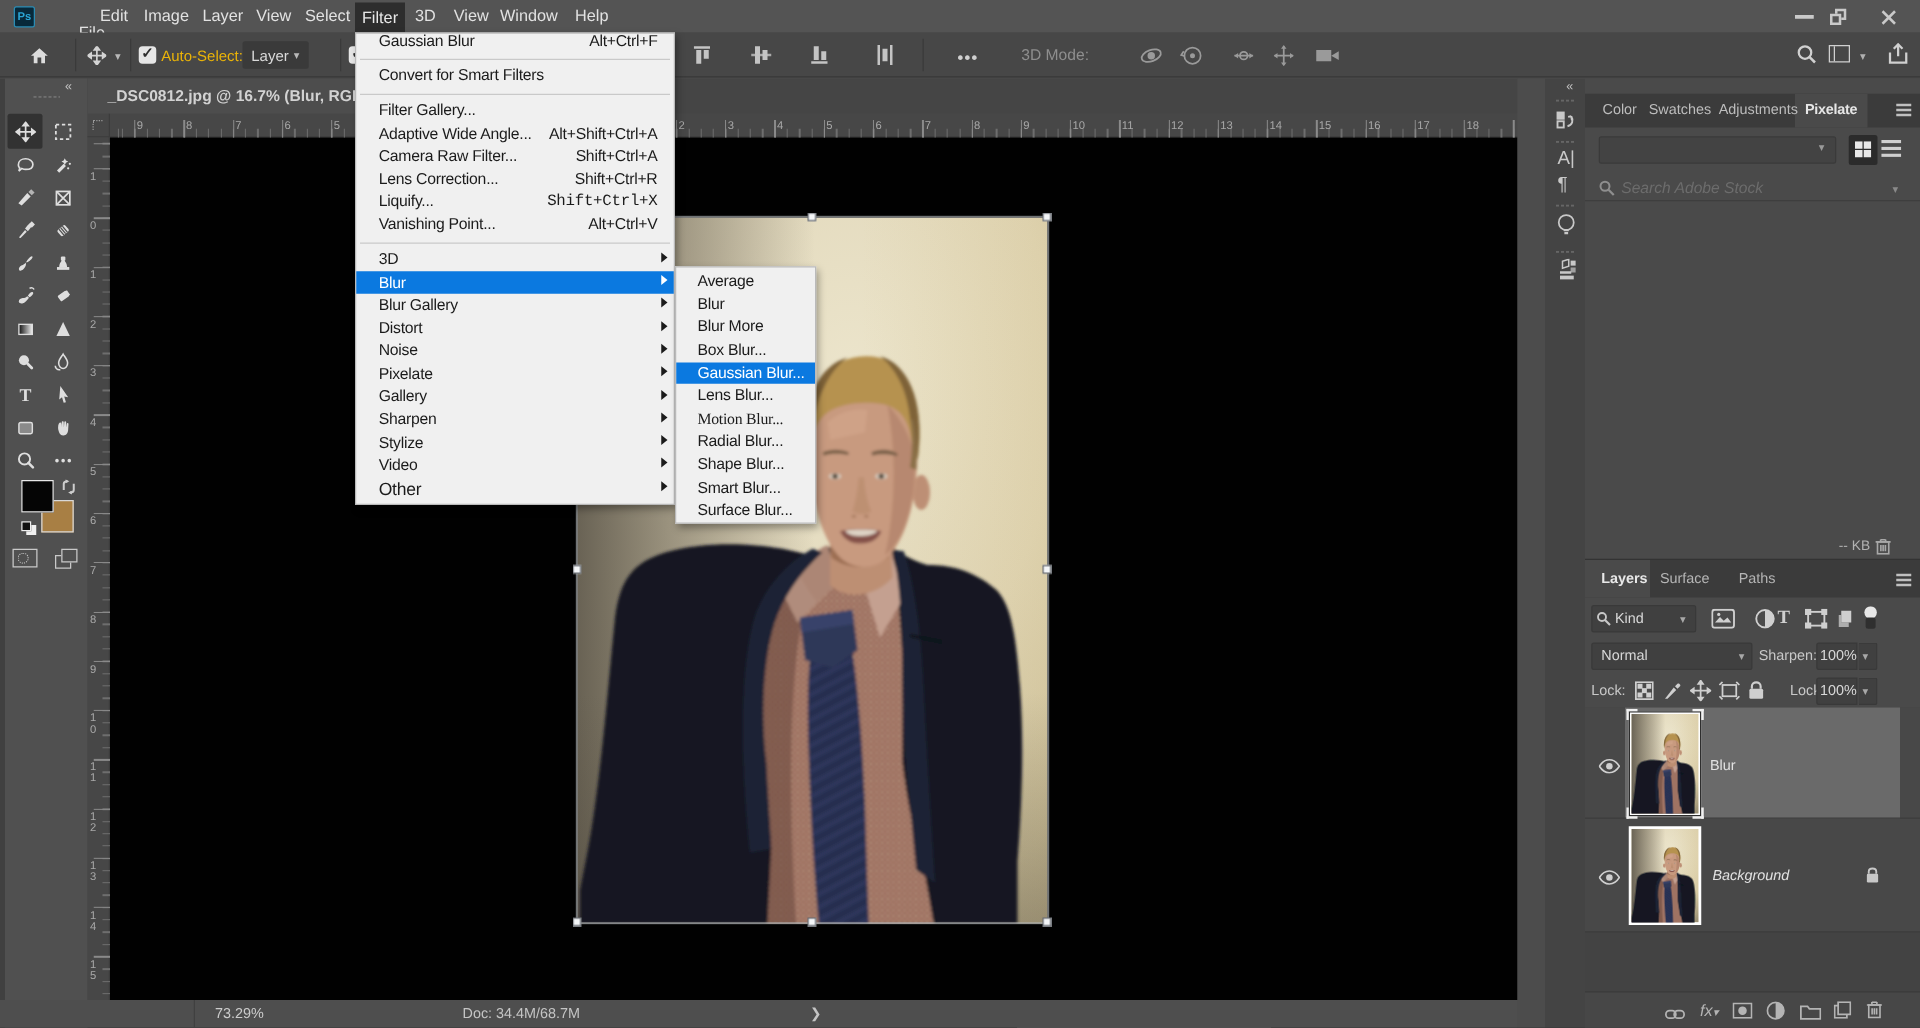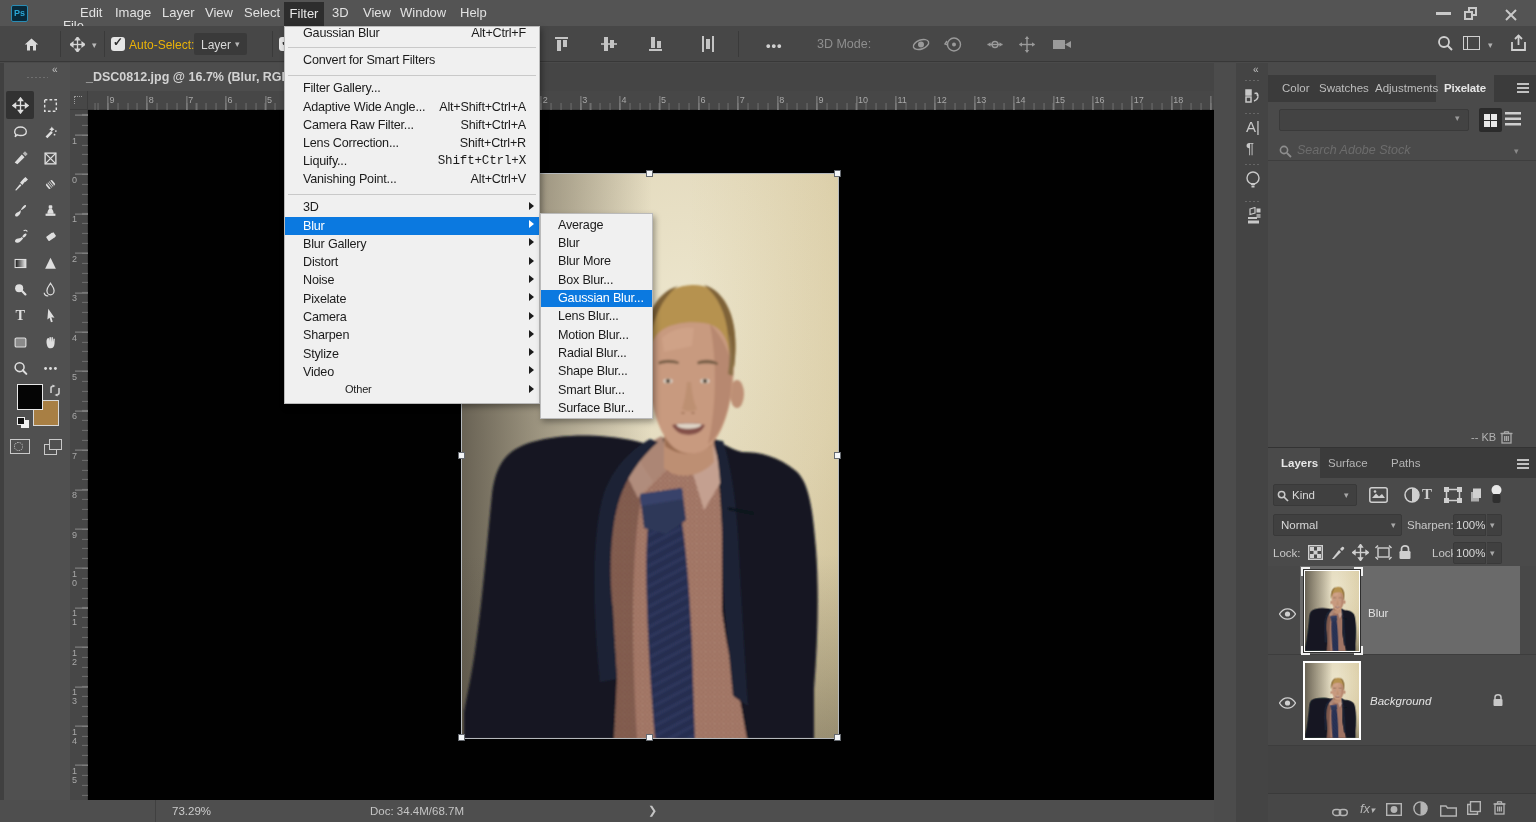--- a/index.html
+++ b/index.html
@@ -729,35 +729,35 @@
 <div class="abs" style="left:303px;top:218.5px;font-size:12.6px;letter-spacing:-0.2px;color:#fff;">Blur</div>
 <div class="abs" style="left:529px;top:220.0px;width:0;height:0;border-left:5px solid #fff;border-top:4px solid transparent;border-bottom:4px solid transparent;"></div>
 <div class="abs" style="left:303px;top:236.8px;font-size:12.6px;letter-spacing:-0.2px;color:#1b1b1b;">Blur Gallery</div>
 <div class="abs" style="left:529px;top:238.3px;width:0;height:0;border-left:5px solid #1b1b1b;border-top:4px solid transparent;border-bottom:4px solid transparent;"></div>
 <div class="abs" style="left:303px;top:255.1px;font-size:12.6px;letter-spacing:-0.2px;color:#1b1b1b;">Distort</div>
 <div class="abs" style="left:529px;top:256.6px;width:0;height:0;border-left:5px solid #1b1b1b;border-top:4px solid transparent;border-bottom:4px solid transparent;"></div>
 <div class="abs" style="left:303px;top:273.4px;font-size:12.6px;letter-spacing:-0.2px;color:#1b1b1b;">Noise</div>
 <div class="abs" style="left:529px;top:274.9px;width:0;height:0;border-left:5px solid #1b1b1b;border-top:4px solid transparent;border-bottom:4px solid transparent;"></div>
 <div class="abs" style="left:303px;top:291.7px;font-size:12.6px;letter-spacing:-0.2px;color:#1b1b1b;">Pixelate</div>
 <div class="abs" style="left:529px;top:293.2px;width:0;height:0;border-left:5px solid #1b1b1b;border-top:4px solid transparent;border-bottom:4px solid transparent;"></div>
-<div class="abs" style="left:303px;top:310.0px;font-size:12.6px;letter-spacing:-0.2px;color:#1b1b1b;">Camera</div>
+<div class="abs" style="left:303px;top:310.0px;font-size:12.6px;letter-spacing:-0.2px;color:#1b1b1b;">Gallery</div>
 <div class="abs" style="left:529px;top:311.5px;width:0;height:0;border-left:5px solid #1b1b1b;border-top:4px solid transparent;border-bottom:4px solid transparent;"></div>
 <div class="abs" style="left:303px;top:328.3px;font-size:12.6px;letter-spacing:-0.2px;color:#1b1b1b;">Sharpen</div>
 <div class="abs" style="left:529px;top:329.8px;width:0;height:0;border-left:5px solid #1b1b1b;border-top:4px solid transparent;border-bottom:4px solid transparent;"></div>
 <div class="abs" style="left:303px;top:346.6px;font-size:12.6px;letter-spacing:-0.2px;color:#1b1b1b;">Stylize</div>
 <div class="abs" style="left:529px;top:348.1px;width:0;height:0;border-left:5px solid #1b1b1b;border-top:4px solid transparent;border-bottom:4px solid transparent;"></div>
 <div class="abs" style="left:303px;top:364.9px;font-size:12.6px;letter-spacing:-0.2px;color:#1b1b1b;">Video</div>
 <div class="abs" style="left:529px;top:366.4px;width:0;height:0;border-left:5px solid #1b1b1b;border-top:4px solid transparent;border-bottom:4px solid transparent;"></div>
-<div class="abs" style="left:303px;top:383.2px;font-size:11px;letter-spacing:-0.2px;color:#1b1b1b;margin-left:42px;">Other</div>
+<div class="abs" style="left:303px;top:383.2px;font-size:14px;letter-spacing:-0.2px;color:#1b1b1b;">Other</div>
 <div class="abs" style="left:529px;top:384.7px;width:0;height:0;border-left:5px solid #1b1b1b;border-top:4px solid transparent;border-bottom:4px solid transparent;"></div>
 <div class="abs" style="left:540px;top:213px;width:113px;height:206px;background:#f0f0f0;border:1px solid #bababa;box-shadow:2px 3px 6px rgba(0,0,0,0.35);"></div>
 <div class="abs" style="left:558px;top:217.5px;font-size:12.6px;letter-spacing:-0.2px;color:#1b1b1b;">Average</div>
 <div class="abs" style="left:558px;top:235.8px;font-size:12.6px;letter-spacing:-0.2px;color:#1b1b1b;">Blur</div>
 <div class="abs" style="left:558px;top:254.2px;font-size:12.6px;letter-spacing:-0.2px;color:#1b1b1b;">Blur More</div>
 <div class="abs" style="left:558px;top:272.6px;font-size:12.6px;letter-spacing:-0.2px;color:#1b1b1b;">Box Blur...</div>
 <div class="abs" style="left:541px;top:289.7px;width:111px;height:17.5px;background:#0b79e0;"></div>
 <div class="abs" style="left:558px;top:290.9px;font-size:12.6px;letter-spacing:-0.2px;color:#fff;">Gaussian Blur...</div>
 <div class="abs" style="left:558px;top:309.2px;font-size:12.6px;letter-spacing:-0.2px;color:#1b1b1b;">Lens Blur...</div>
-<div class="abs" style="left:558px;top:327.6px;font-size:12.6px;letter-spacing:-0.2px;color:#1b1b1b;">Motion Blur...</div>
+<div class="abs" style="left:558px;top:327.6px;font-size:12.6px;letter-spacing:-0.2px;color:#1b1b1b;font-family:Liberation Serif, serif;">Motion Blur...</div>
 <div class="abs" style="left:558px;top:346.0px;font-size:12.6px;letter-spacing:-0.2px;color:#1b1b1b;">Radial Blur...</div>
 <div class="abs" style="left:558px;top:364.3px;font-size:12.6px;letter-spacing:-0.2px;color:#1b1b1b;">Shape Blur...</div>
 <div class="abs" style="left:558px;top:382.6px;font-size:12.6px;letter-spacing:-0.2px;color:#1b1b1b;">Smart Blur...</div>
 <div class="abs" style="left:558px;top:401.0px;font-size:12.6px;letter-spacing:-0.2px;color:#1b1b1b;">Surface Blur...</div>
 </div>
 </body></html>

